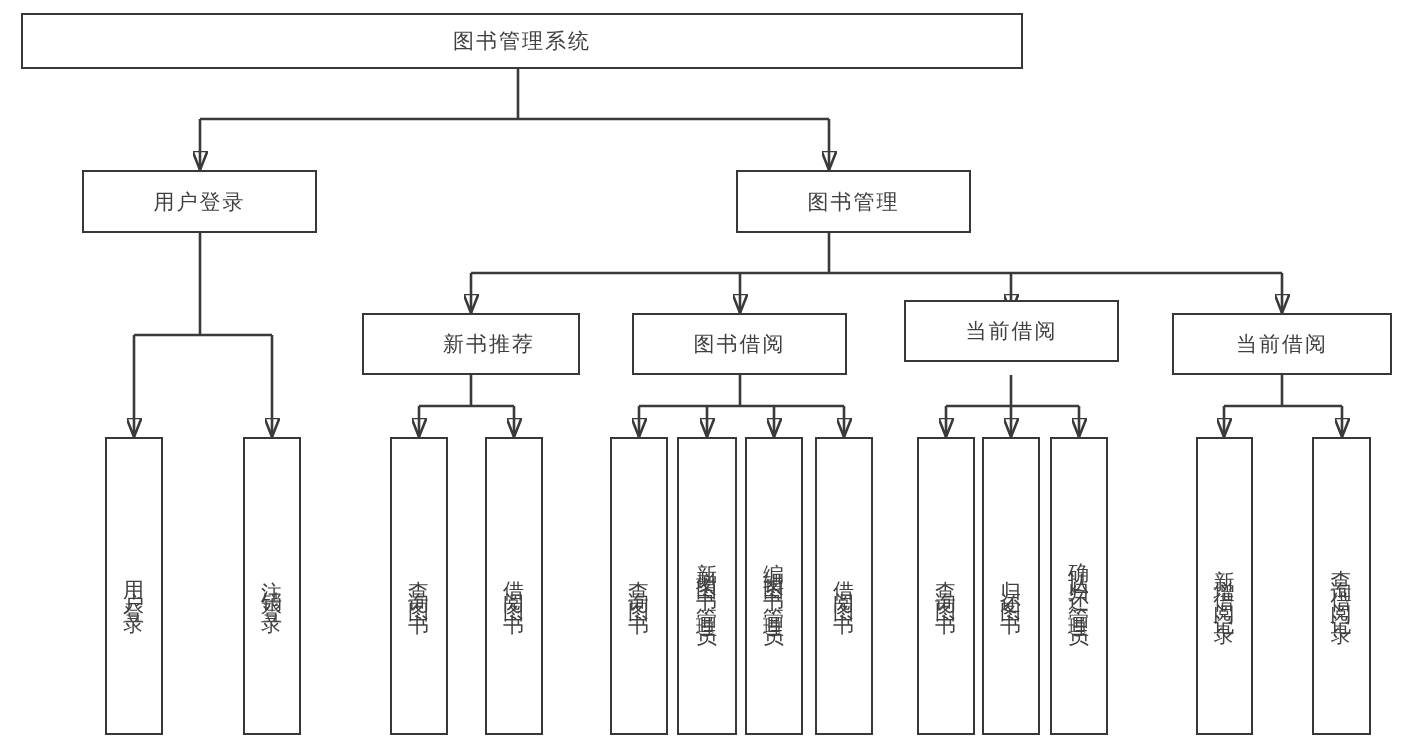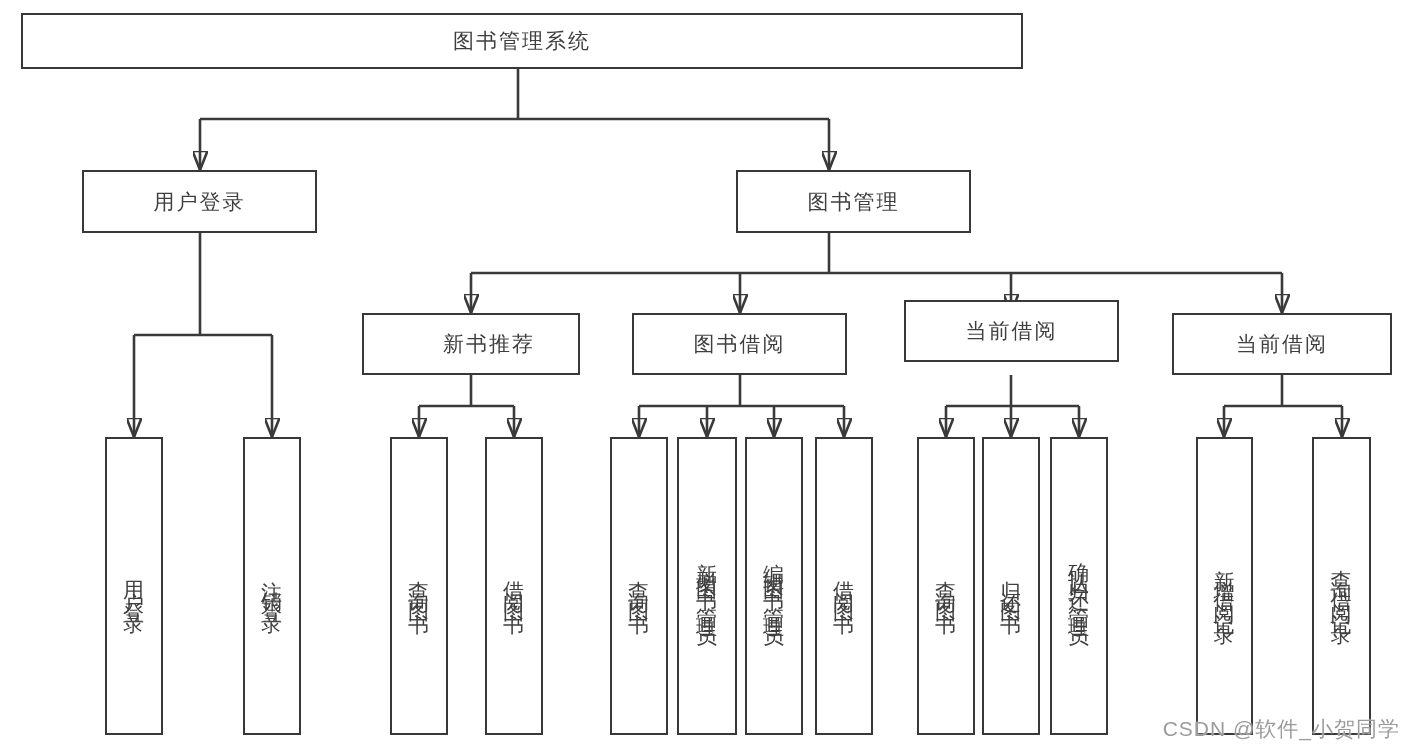--- a/index.html
+++ b/index.html
@@ -119,15 +119,14 @@
   <div class="node leaf" style="left:745px;top:437px;width:58px;height:298px;letter-spacing:9px;">编辑图书（管理员）</div>
   <div class="node leaf" style="left:815px;top:437px;width:58px;height:298px;">借阅图书</div>
 
   <div class="node leaf" style="left:917px;top:437px;width:58px;height:298px;">查询图书</div>
   <div class="node leaf" style="left:982px;top:437px;width:58px;height:298px;">归还图书</div>
   <div class="node leaf" style="left:1050px;top:437px;width:58px;height:298px;letter-spacing:9px;">确认归还（管理员）</div>
 
   <div class="node leaf" style="left:1196px;top:437px;width:57px;height:298px;">新增借阅记录</div>
   <div class="node leaf" style="left:1312px;top:437px;width:59px;height:298px;">查询借阅记录</div>
 
-  <div class="watermark">CSDN @软件_小贺同学</div>
 
 </div>
 
 </body></html>

